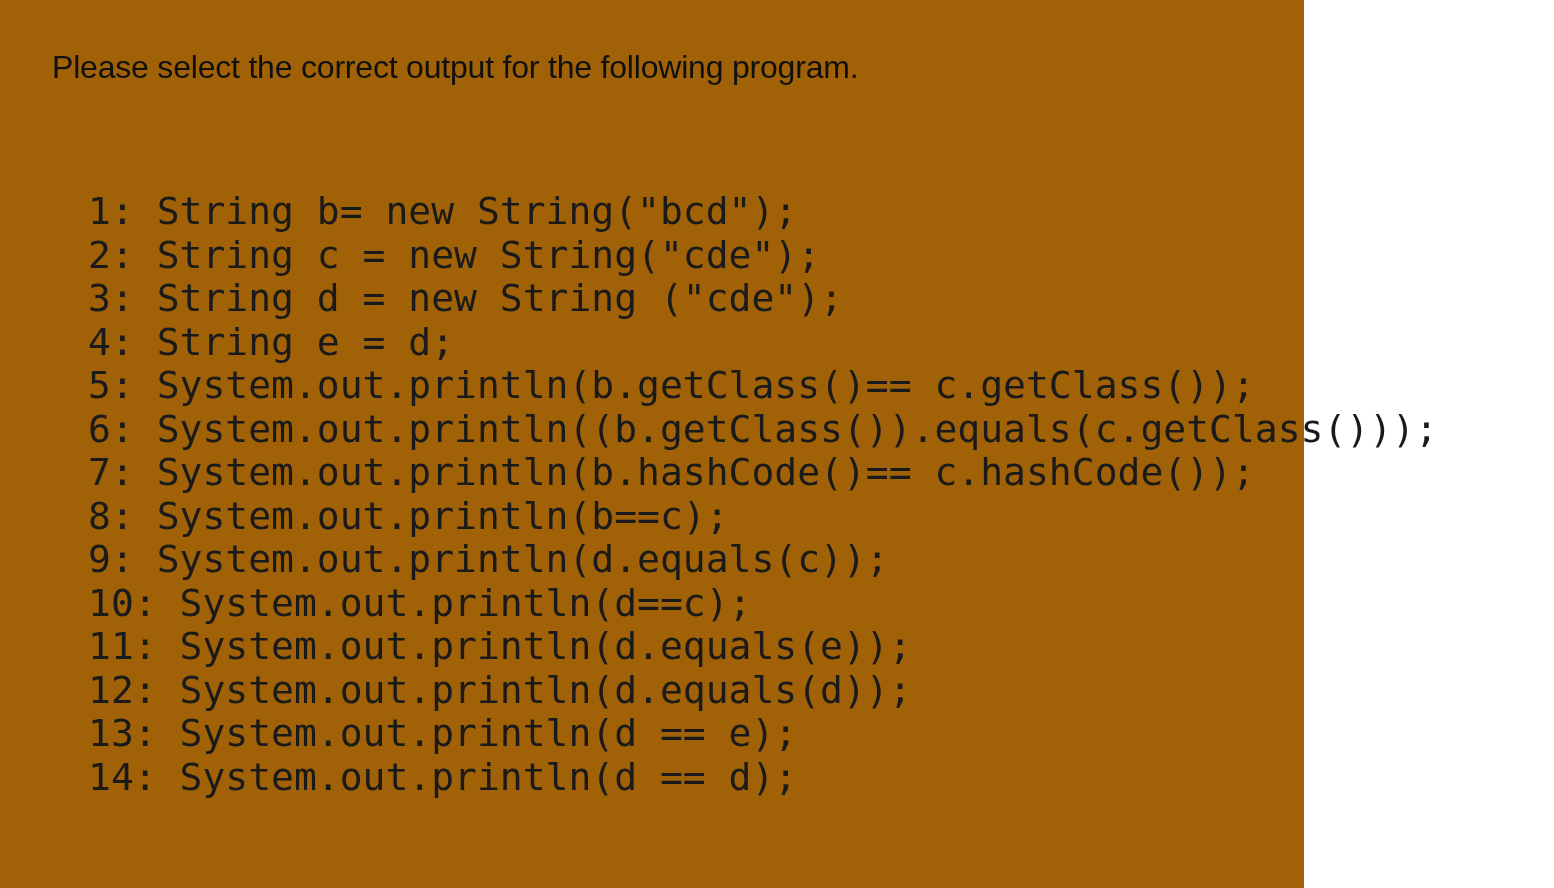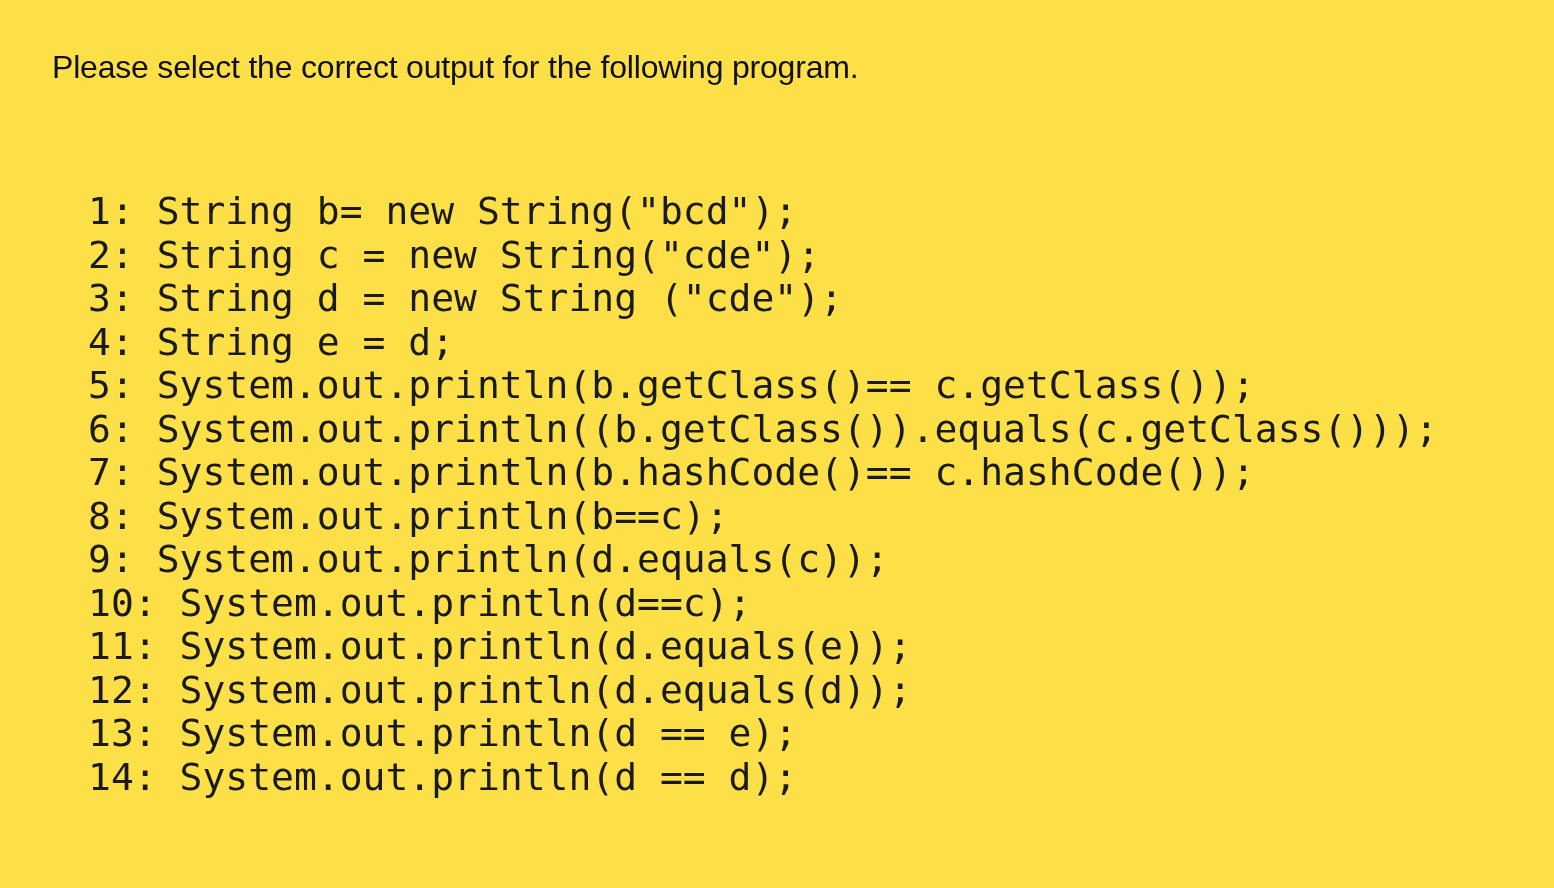--- a/index.html
+++ b/index.html
@@ -13,23 +13,23 @@
     height: 888px;
     position: relative;
     overflow: hidden;
     font-family: "Liberation Sans", sans-serif;
     -webkit-font-smoothing: antialiased;
   }
   .page {
     position: absolute;
     top: 0;
     left: 0;
-    width: 1554px;
+    width: 1304px;
     height: 888px;
-    background: #fde047;
+    background: #a16207;
   }
   .question-prompt {
     position: absolute;
     left: 52px;
     top: 48px;
     font-family: "Liberation Sans", sans-serif;
     font-size: 32px;
     line-height: 38px;
     color: #101010;
     white-space: nowrap;

